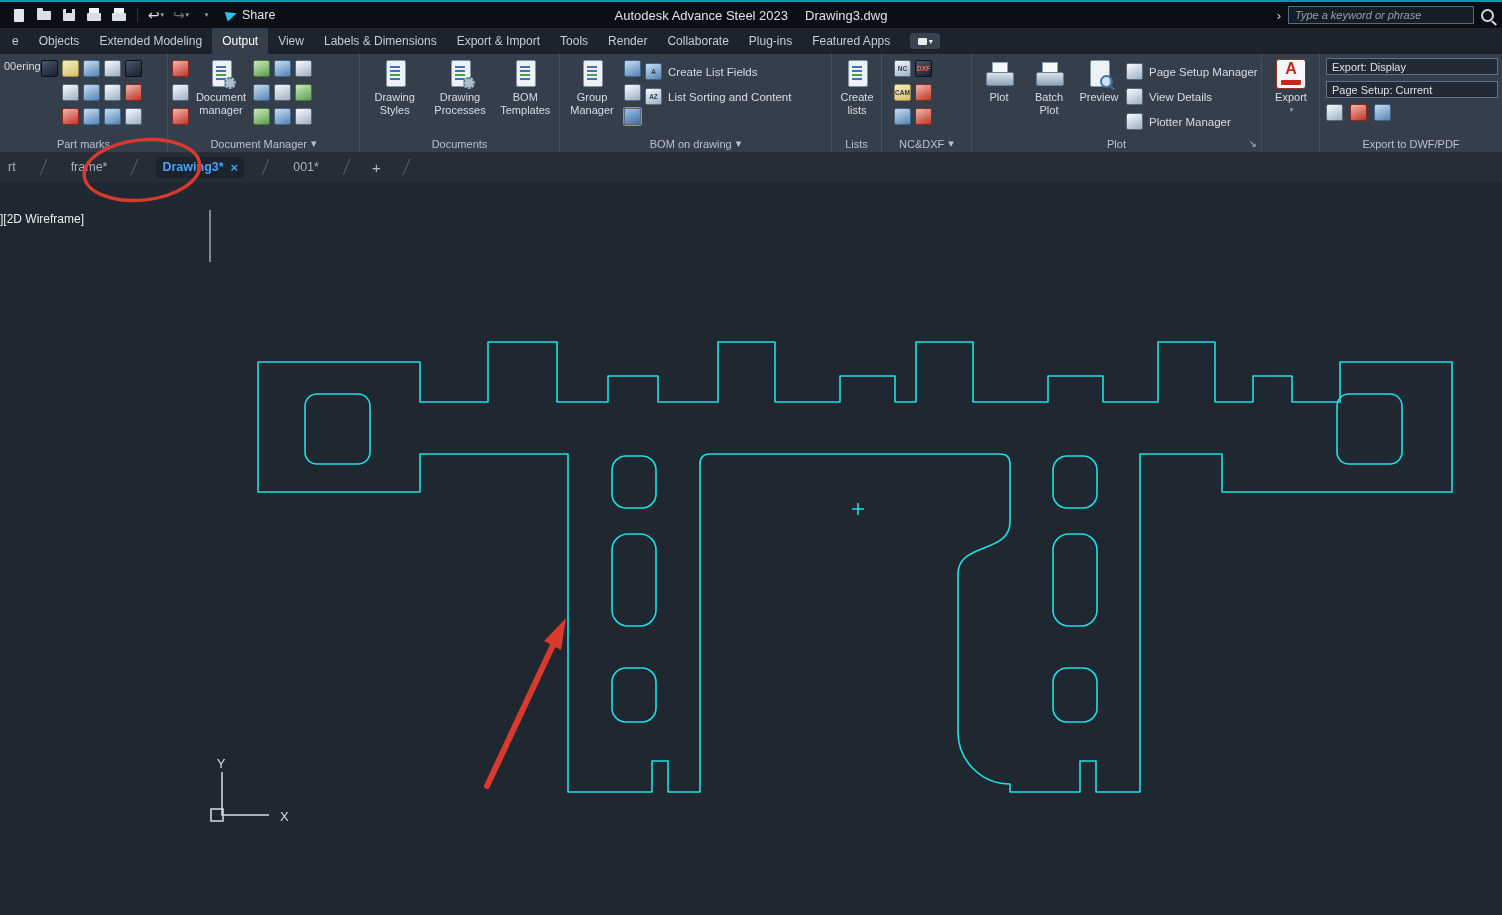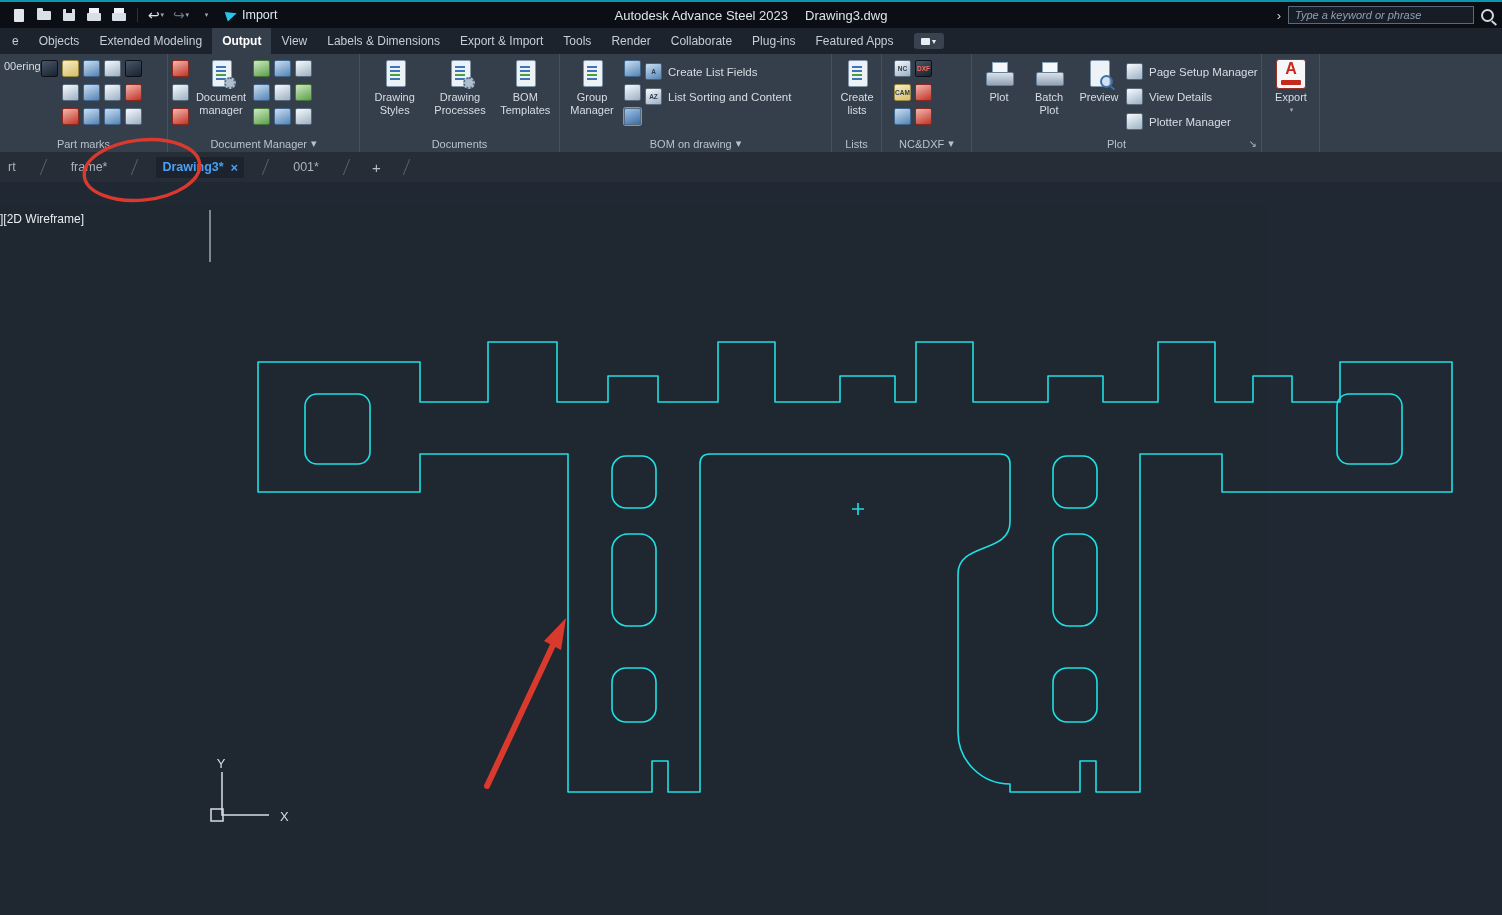--- a/index.html
+++ b/index.html
@@ -29,21 +29,21 @@
   .chev{color:#cfd6de;font-size:13px;}
   .search{box-sizing:border-box;width:186px;height:18px;background:#171d26;border:1px solid #5a6a7d;
           color:#cdd5de;font-size:11px;padding:0 6px;font-family:"Liberation Sans",sans-serif;}
   .search::placeholder{font-style:italic;color:#93a0ae;}
   .i-mag{width:9px;height:9px;border:2px solid #cfd7df;border-radius:50%;position:relative;}
   .i-mag:after{content:"";position:absolute;right:-5px;bottom:-4px;width:6px;height:2px;background:#cfd7df;transform:rotate(40deg);}
   
   .ribbontabs{height:26px;background:#1d232d;display:flex;align-items:stretch;padding-left:2px;
               color:#c6cdd6;font-size:12px;}
   .rtab{display:flex;align-items:center;padding:0 10px;white-space:nowrap;}
-  .rtab.active{background:#353e4b;color:#ffffff;font-weight:bold;}
+  .rtab.active{background:#353e4b;color:#ffffff;}
   .ribtoggle{align-self:center;margin-left:10px;width:30px;height:16px;background:#39424f;border-radius:3px;
              display:flex;align-items:center;justify-content:center;gap:2px;color:#e8edf2;font-size:8px;}
   .ribtoggle .bar{width:9px;height:7px;background:#e8edf2;border-radius:1px;}
   
   .ribbon{height:98px;background:#353e4b;display:flex;}
   .panel{box-sizing:border-box;position:relative;border-right:1px solid #46505e;display:flex;flex-direction:column;flex:none;}
   .pbody{flex:1;display:flex;align-items:flex-start;padding:4px 3px 0 4px;gap:4px;}
   .plabel{height:17px;font-size:11px;color:#b9c1cb;display:flex;align-items:center;justify-content:center;gap:4px;position:relative;}
   .plabel .launch{position:absolute;right:4px;font-size:10px;color:#aab3bf;}
   .bigbtn{width:56px;display:flex;flex-direction:column;align-items:center;gap:2px;font-size:11px;
@@ -126,21 +126,21 @@
         </div>
       <div class="tbi">
           <span class="glyph dim">↪</span>
           <span class="mini-caret">▾</span>
         </div>
       <div class="tbi">
           <span class="mini-caret">▾</span>
         </div>
       <div class="share">
         <span class="plane"></span>
-        <span>Import</span>
+        <span>Share</span>
       </div>
     </div>
     <div class="tb-title">
       <span>Autodesk Advance Steel 2023</span>
       <span>Drawing3.dwg</span>
     </div>
     <div class="tb-right">
       <span class="chev">›</span>
       <input class="search" placeholder="Type a keyword or phrase" style="">
       <span class="i-mag"></span>
@@ -394,20 +394,38 @@
             <span class="a">A</span>
               <span class="bar"></span>
           </span>
           <span>Export</span>
           <span class="mini-caret">▾</span>
         </div>
       </div>
       <div class="plabel"></div>
     </div>
 
+    <div class="panel" style="width:182px;border-right:none;">
+      <div class="pbody" style="flex-direction:column;gap:0;padding-left:6px;">
+        <div class="xfield">
+          <span>Export: Display</span>
+        </div>
+        <div class="xfield">
+          <span>Page Setup: Current</span>
+        </div>
+        <div class="mirow">
+          <span class="mi"></span>
+          <span class="mi red"></span>
+          <span class="mi blue"></span>
+        </div>
+      </div>
+      <div class="plabel">
+        <span>Export to DWF/PDF</span>
+      </div>
+    </div>
 
   </div>
 
   <div class="doctabs">
     <span class="dtab">rt</span>
     <span class="slash"></span>
     <span class="dtab">frame*</span>
     <span class="slash"></span>
     <span class="dtab active">
       <span>Drawing3*</span>

